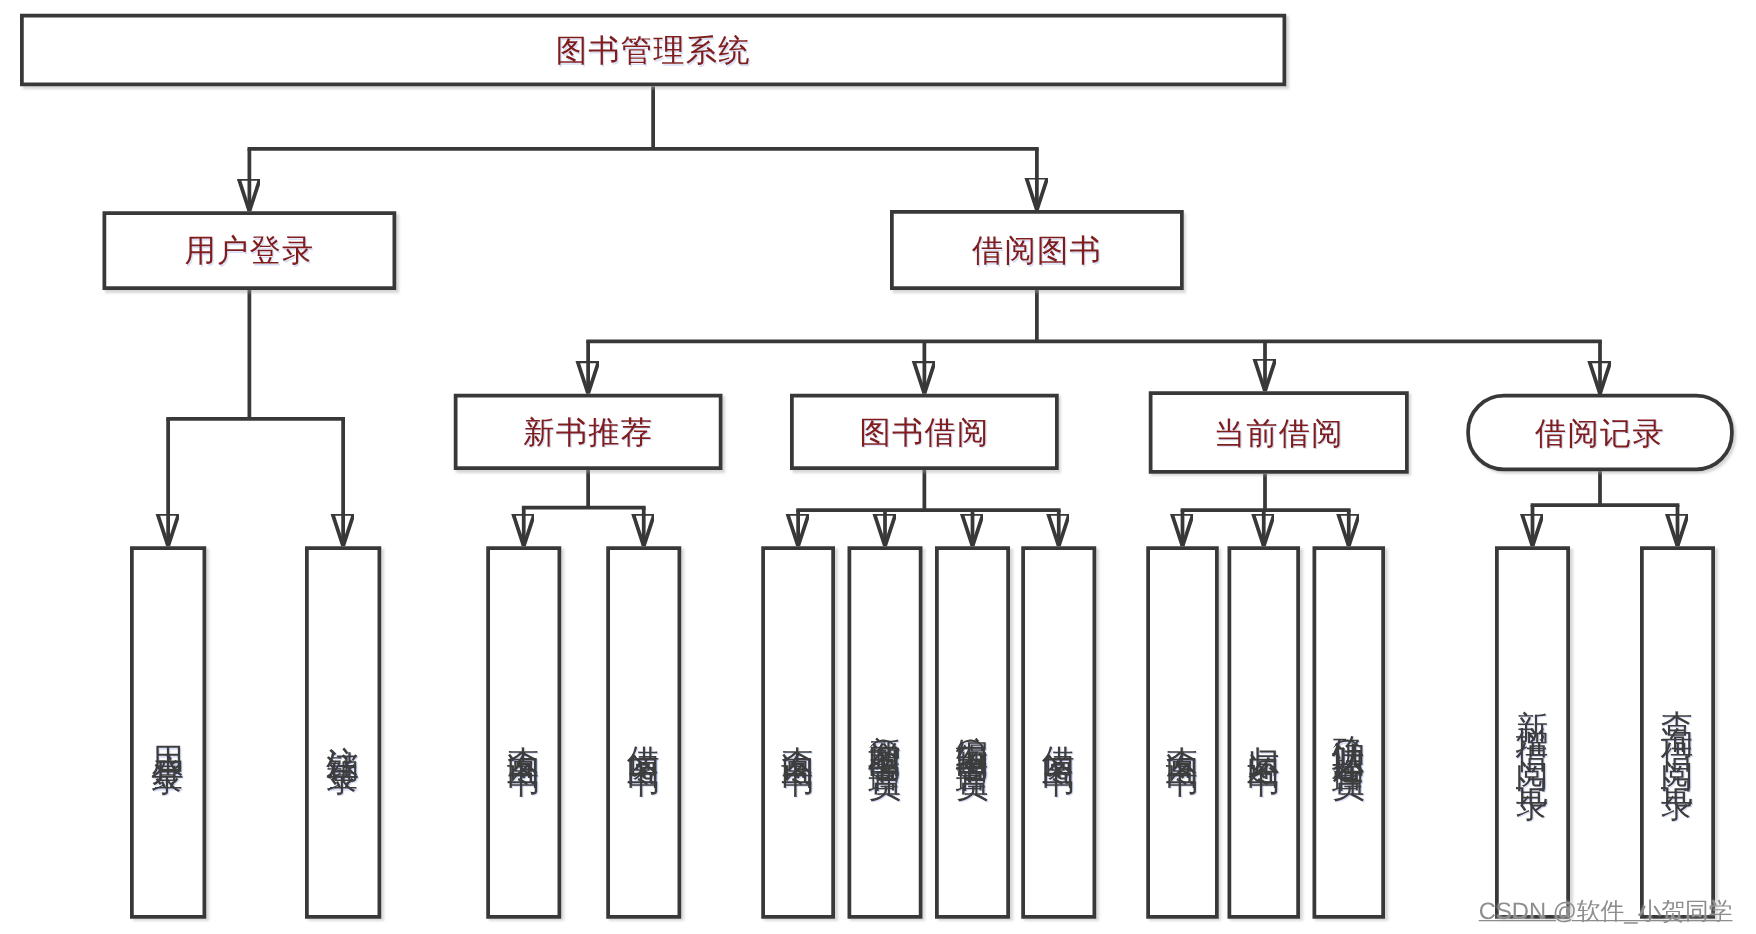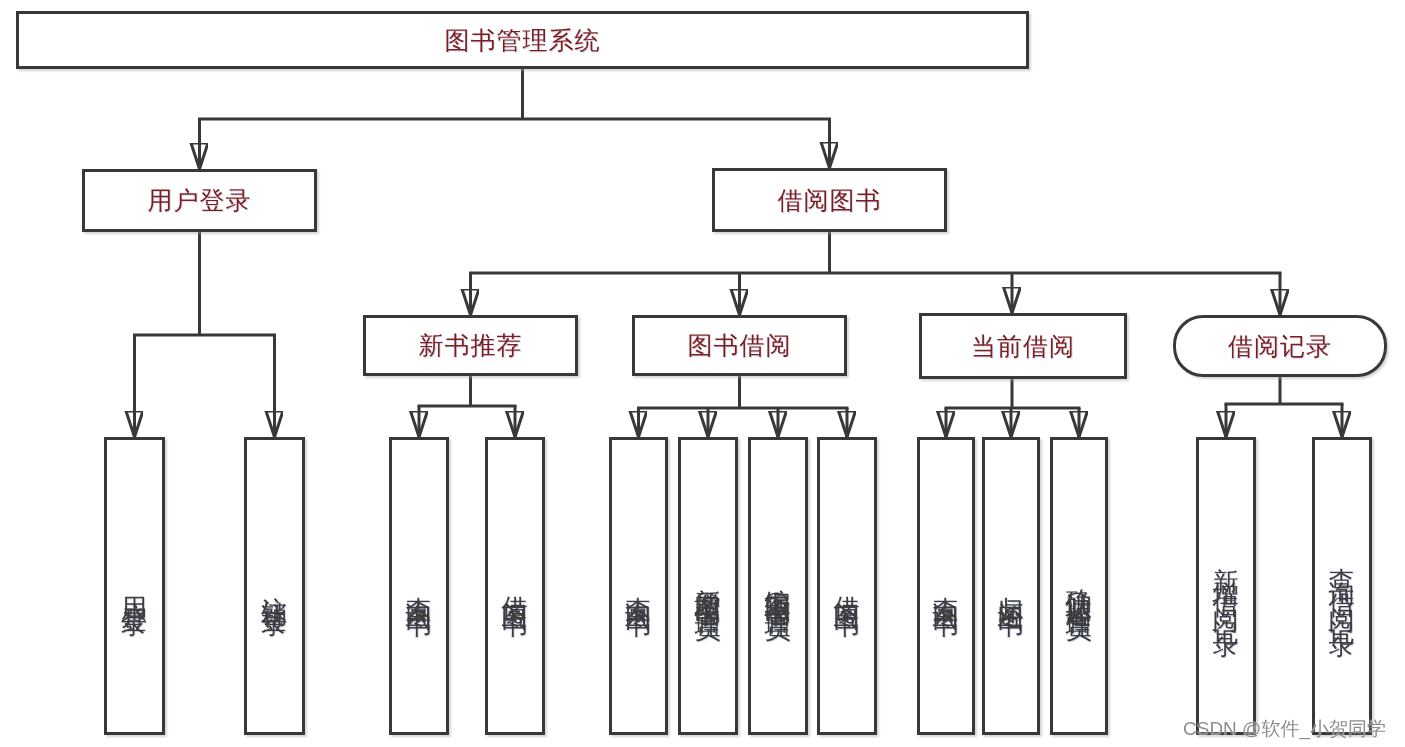--- a/index.html
+++ b/index.html
@@ -57,20 +57,21 @@
   .ls9 { letter-spacing: 4px; }
   .watermark {
     position: absolute;
     left: 1183px;
     top: 716px;
     z-index: 5;
     font-size: 19px;
     color: #8d8d8d;
     white-space: nowrap;
     text-shadow: 0 0 2px rgba(255,255,255,0.9);
+    text-decoration: underline;
   }
 </style>
 </head>
 <body>
 
 <div class="canvas">
 
   <svg class="connectors" width="1405" height="747" viewBox="0 0 1405 747" xmlns="http://www.w3.org/2000/svg">
     <defs>
       <marker id="arrowhead" markerUnits="userSpaceOnUse" markerWidth="28" markerHeight="19" refX="26" refY="8.5" orient="auto">

